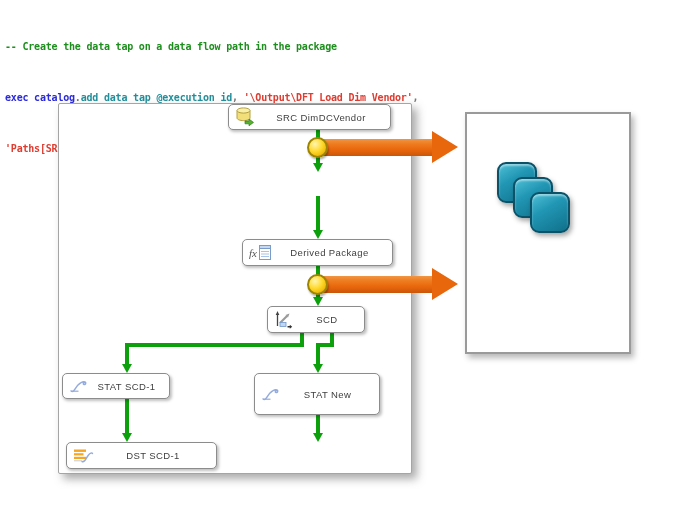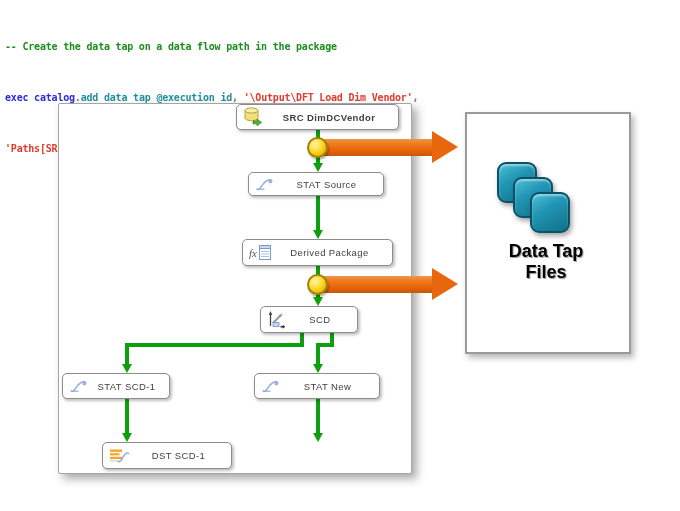--- a/index.html
+++ b/index.html
@@ -86,56 +86,47 @@
   <div class="gh" style="left:316px;top:343px;width:18px;"></div>
   <div class="gv" style="left:316px;top:343px;height:21px;"></div>
   <div class="garr" style="left:313px;top:364px;"></div>
 
   <div class="gv" style="left:125px;top:399px;height:34px;"></div>
   <div class="garr" style="left:122px;top:433px;"></div>
 
   <div class="gv" style="left:316px;top:399px;height:34px;"></div>
   <div class="garr" style="left:313px;top:433px;"></div>
 
-  <div class="node" style="left:236px;top:104px;width:163px;height:26px;font-weight:bold;">
+  <div class="node" style="left:228px;top:104px;width:163px;height:26px;">
     <span class="ic">
       <svg width="21" height="20" viewBox="0 0 21 20">
         <path d="M2 3.5 V11 c0 1.45 2.9 2.6 6.5 2.6 s6.5 -1.15 6.5 -2.6 V3.5" fill="#F2DF7A" stroke="#B5A040"></path>
         <ellipse cx="8.5" cy="3.5" rx="6.5" ry="2.6" fill="#F8EFA8" stroke="#B5A040"></ellipse>
         <path d="M10 14 h4 v-2 l4.5 3.4 -4.5 3.4 v-2 h-4 z" fill="#55B02E" stroke="#2F7D17" stroke-width="0.7"></path>
       </svg>
     </span>
     <span class="nlabel">SRC DimDCVendor</span>
   </div>
 
-  <div class="node" style="left:248px;top:172px;width:136px;height:24px;">
-    <span class="ic">
-      <svg width="19" height="15" viewBox="0 0 19 15">
-        <path d="M2 12 C5 14 6 9 9 6 C11 4 14 2 16 3 C17.5 3.8 16.5 6 15 5.5 C13.8 5.1 14.3 3.6 15.5 3.4" fill="none" stroke="#94ABDC" stroke-width="1.5" stroke-linecap="round"></path>
-        <path d="M2 12.2 L9.5 12.2" stroke="#94ABDC" stroke-width="1.2"></path>
-      </svg>
-    </span>
-    <span class="nlabel">STAT Source</span>
-  </div>
 
   <div class="node" style="left:242px;top:239px;width:151px;height:27px;">
     <span class="ic">
       <span class="fx">fx</span>
       <svg width="12" height="15" viewBox="0 0 12 15">
         <rect x="0.5" y="0.5" width="11" height="14" fill="#fff" stroke="#7A9CC8"></rect>
         <rect x="0.5" y="0.5" width="11" height="3" fill="#C7D9F0" stroke="#7A9CC8"></rect>
         <line x1="2" y1="6.5" x2="10" y2="6.5" stroke="#A8C4E8" stroke-width="1"></line>
         <line x1="2" y1="9" x2="10" y2="9" stroke="#A8C4E8" stroke-width="1"></line>
         <line x1="2" y1="11.5" x2="10" y2="11.5" stroke="#A8C4E8" stroke-width="1"></line>
       </svg>
     </span>
     <span class="nlabel">Derived Package</span>
   </div>
 
-  <div class="node" style="left:260px;top:306px;width:98px;height:27px;">
+  <div class="node" style="left:267px;top:306px;width:98px;height:27px;">
     <span class="ic">
       <svg width="20" height="19" viewBox="0 0 20 19">
         <path d="M3.5 16 V4" stroke="#444" stroke-width="1.3"></path>
         <path d="M3.5 1 L1.7 5 H5.3 Z" fill="#444"></path>
         <path d="M6 13 L13 6" stroke="#9a9a9a" stroke-width="2.2"></path>
         <path d="M15.5 3.5 L11.5 5 L14 7.5 Z" fill="#9a9a9a"></path>
         <rect x="6" y="12.5" width="6" height="4" fill="#BFD7F2" stroke="#6F97C8" stroke-width="0.8"></rect>
         <path d="M13.5 16 h2.3 v-1.3 l2.4 2 -2.4 2 v-1.3 h-2.3 z" fill="#333"></path>
       </svg>
     </span>
@@ -145,31 +136,31 @@
   <div class="node" style="left:62px;top:373px;width:108px;height:26px;">
     <span class="ic">
       <svg width="19" height="15" viewBox="0 0 19 15">
         <path d="M2 12 C5 14 6 9 9 6 C11 4 14 2 16 3 C17.5 3.8 16.5 6 15 5.5 C13.8 5.1 14.3 3.6 15.5 3.4" fill="none" stroke="#94ABDC" stroke-width="1.5" stroke-linecap="round"></path>
         <path d="M2 12.2 L9.5 12.2" stroke="#94ABDC" stroke-width="1.2"></path>
       </svg>
     </span>
     <span class="nlabel">STAT SCD-1</span>
   </div>
 
-  <div class="node" style="left:254px;top:373px;width:126px;height:26px;">
+  <div class="node" style="left:254px;top:373px;width:126px;height:42px;">
     <span class="ic">
       <svg width="19" height="15" viewBox="0 0 19 15">
         <path d="M2 12 C5 14 6 9 9 6 C11 4 14 2 16 3 C17.5 3.8 16.5 6 15 5.5 C13.8 5.1 14.3 3.6 15.5 3.4" fill="none" stroke="#94ABDC" stroke-width="1.5" stroke-linecap="round"></path>
         <path d="M2 12.2 L9.5 12.2" stroke="#94ABDC" stroke-width="1.2"></path>
       </svg>
     </span>
     <span class="nlabel">STAT New</span>
   </div>
 
-  <div class="node" style="left:66px;top:442px;width:130px;height:27px;margin-left:36px;">
+  <div class="node" style="left:66px;top:442px;width:151px;height:27px;">
     <span class="ic">
       <svg width="21" height="16" viewBox="0 0 21 16">
         <rect x="1" y="1.5" width="12" height="2.4" fill="#F5A623"></rect>
         <rect x="1" y="5.2" width="9.5" height="2.2" fill="#F5A623"></rect>
         <rect x="1" y="8.8" width="12" height="2.2" fill="#F5A623"></rect>
         <line x1="1" y1="12.8" x2="9" y2="12.8" stroke="#C9C9C9" stroke-width="1"></line>
         <path d="M9 13.5 C12 15 13 10 15.5 7 C17 5.2 19 4.5 19.5 5.5" fill="none" stroke="#94ABDC" stroke-width="1.4" stroke-linecap="round"></path>
       </svg>
     </span>
     <span class="nlabel">DST SCD-1</span>
@@ -180,18 +171,14 @@
   <div class="ohead" style="left:432px;top:131px;"></div>
   <div class="obar" style="left:320px;top:276px;width:113px;"></div>
   <div class="ohead" style="left:432px;top:268px;"></div>
 
   <div class="tap" style="left:307px;top:137px;"></div>
   <div class="tap" style="left:307px;top:274px;"></div>
 
   <div class="tsq" style="left:497px;top:162px;"></div>
   <div class="tsq" style="left:513px;top:177px;"></div>
   <div class="tsq" style="left:530px;top:192px;"></div>
-  <div class="dtlabel">
-    <div>Data Tap</div>
-    <div>Files</div>
-  </div>
 
 </div>
 
 </body></html>

